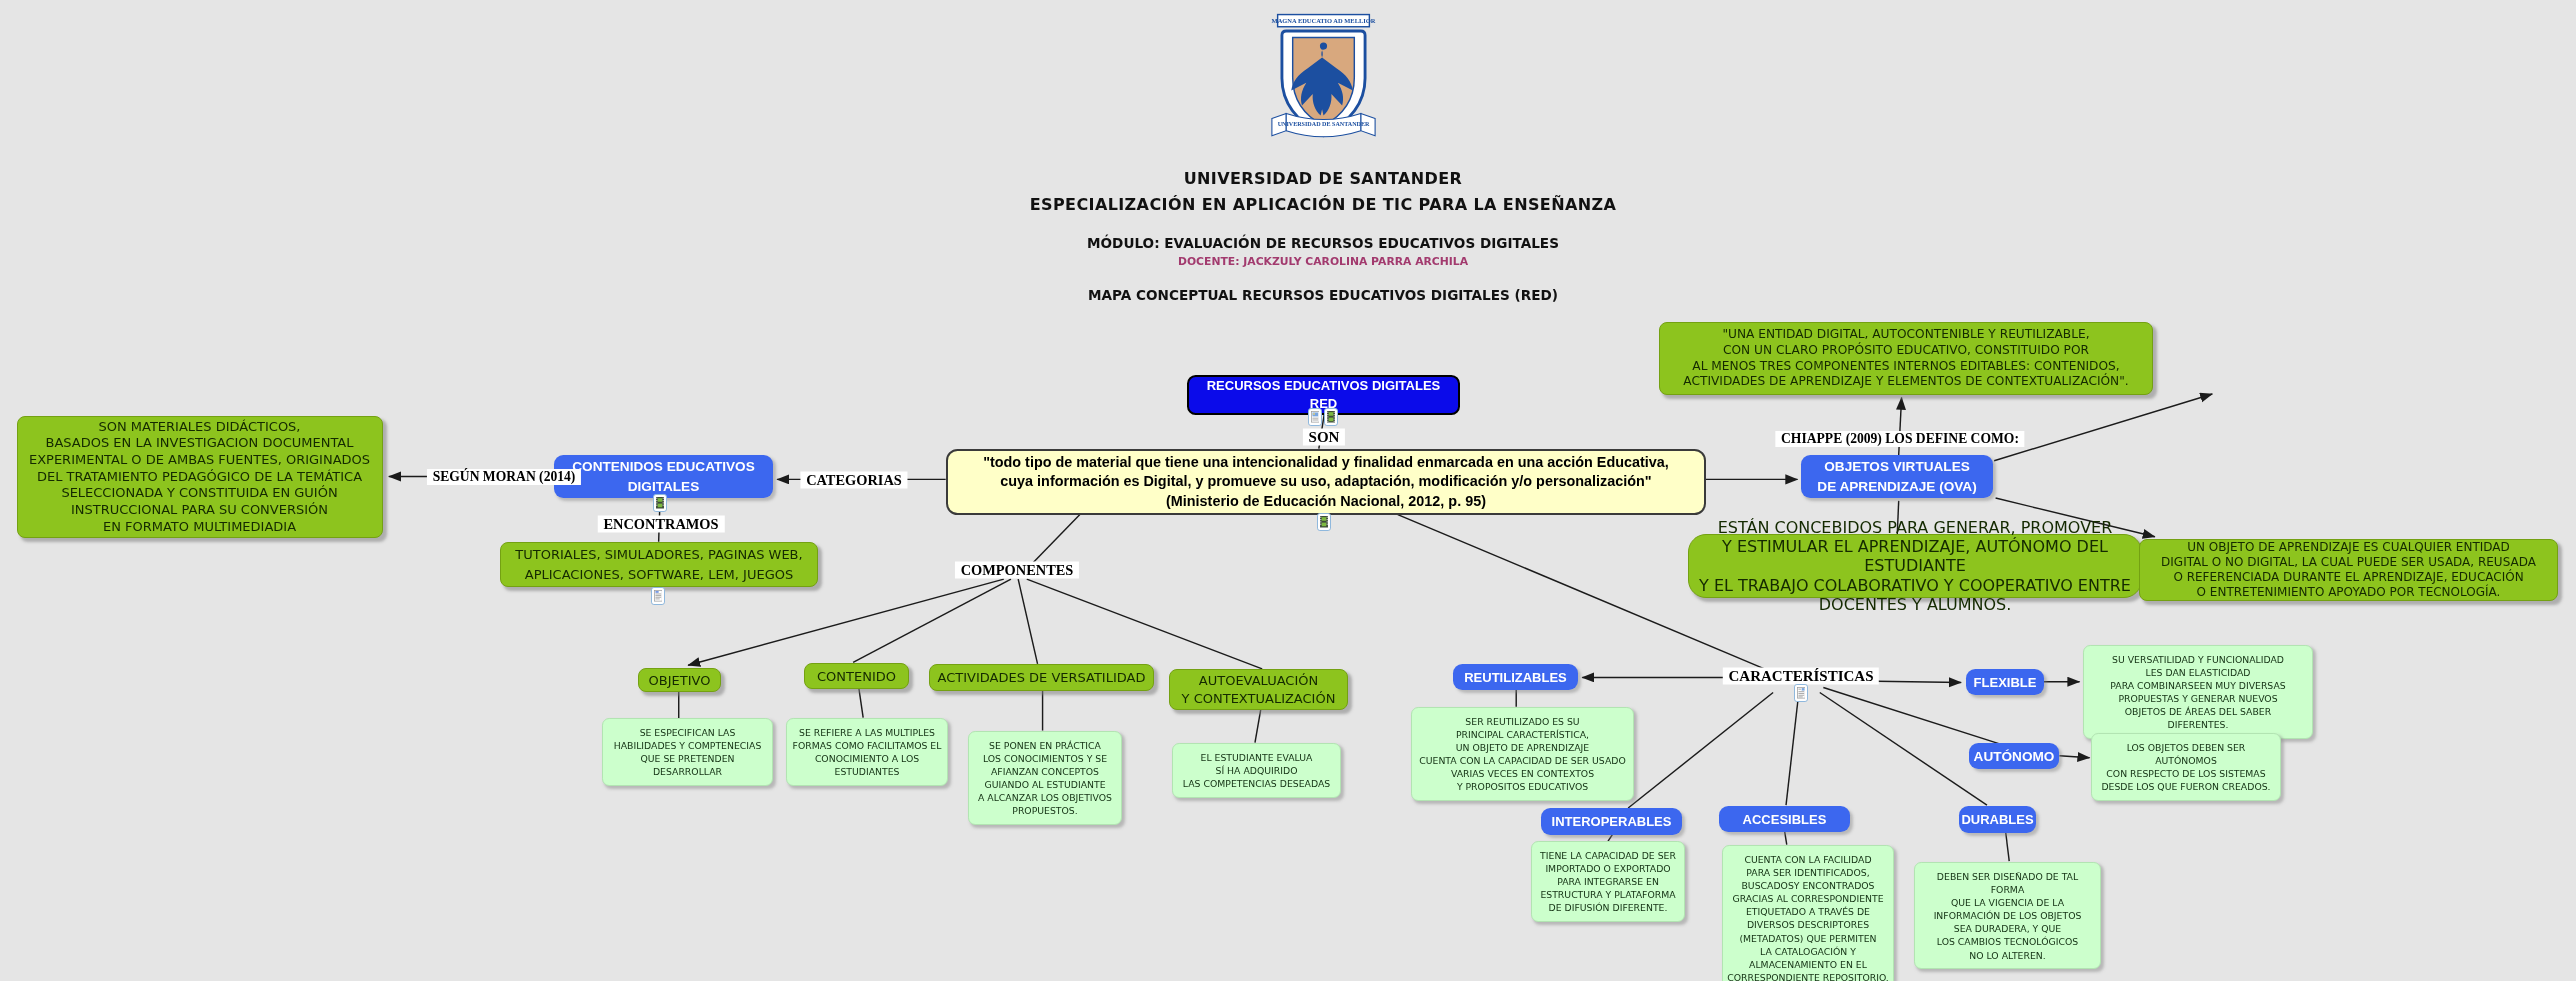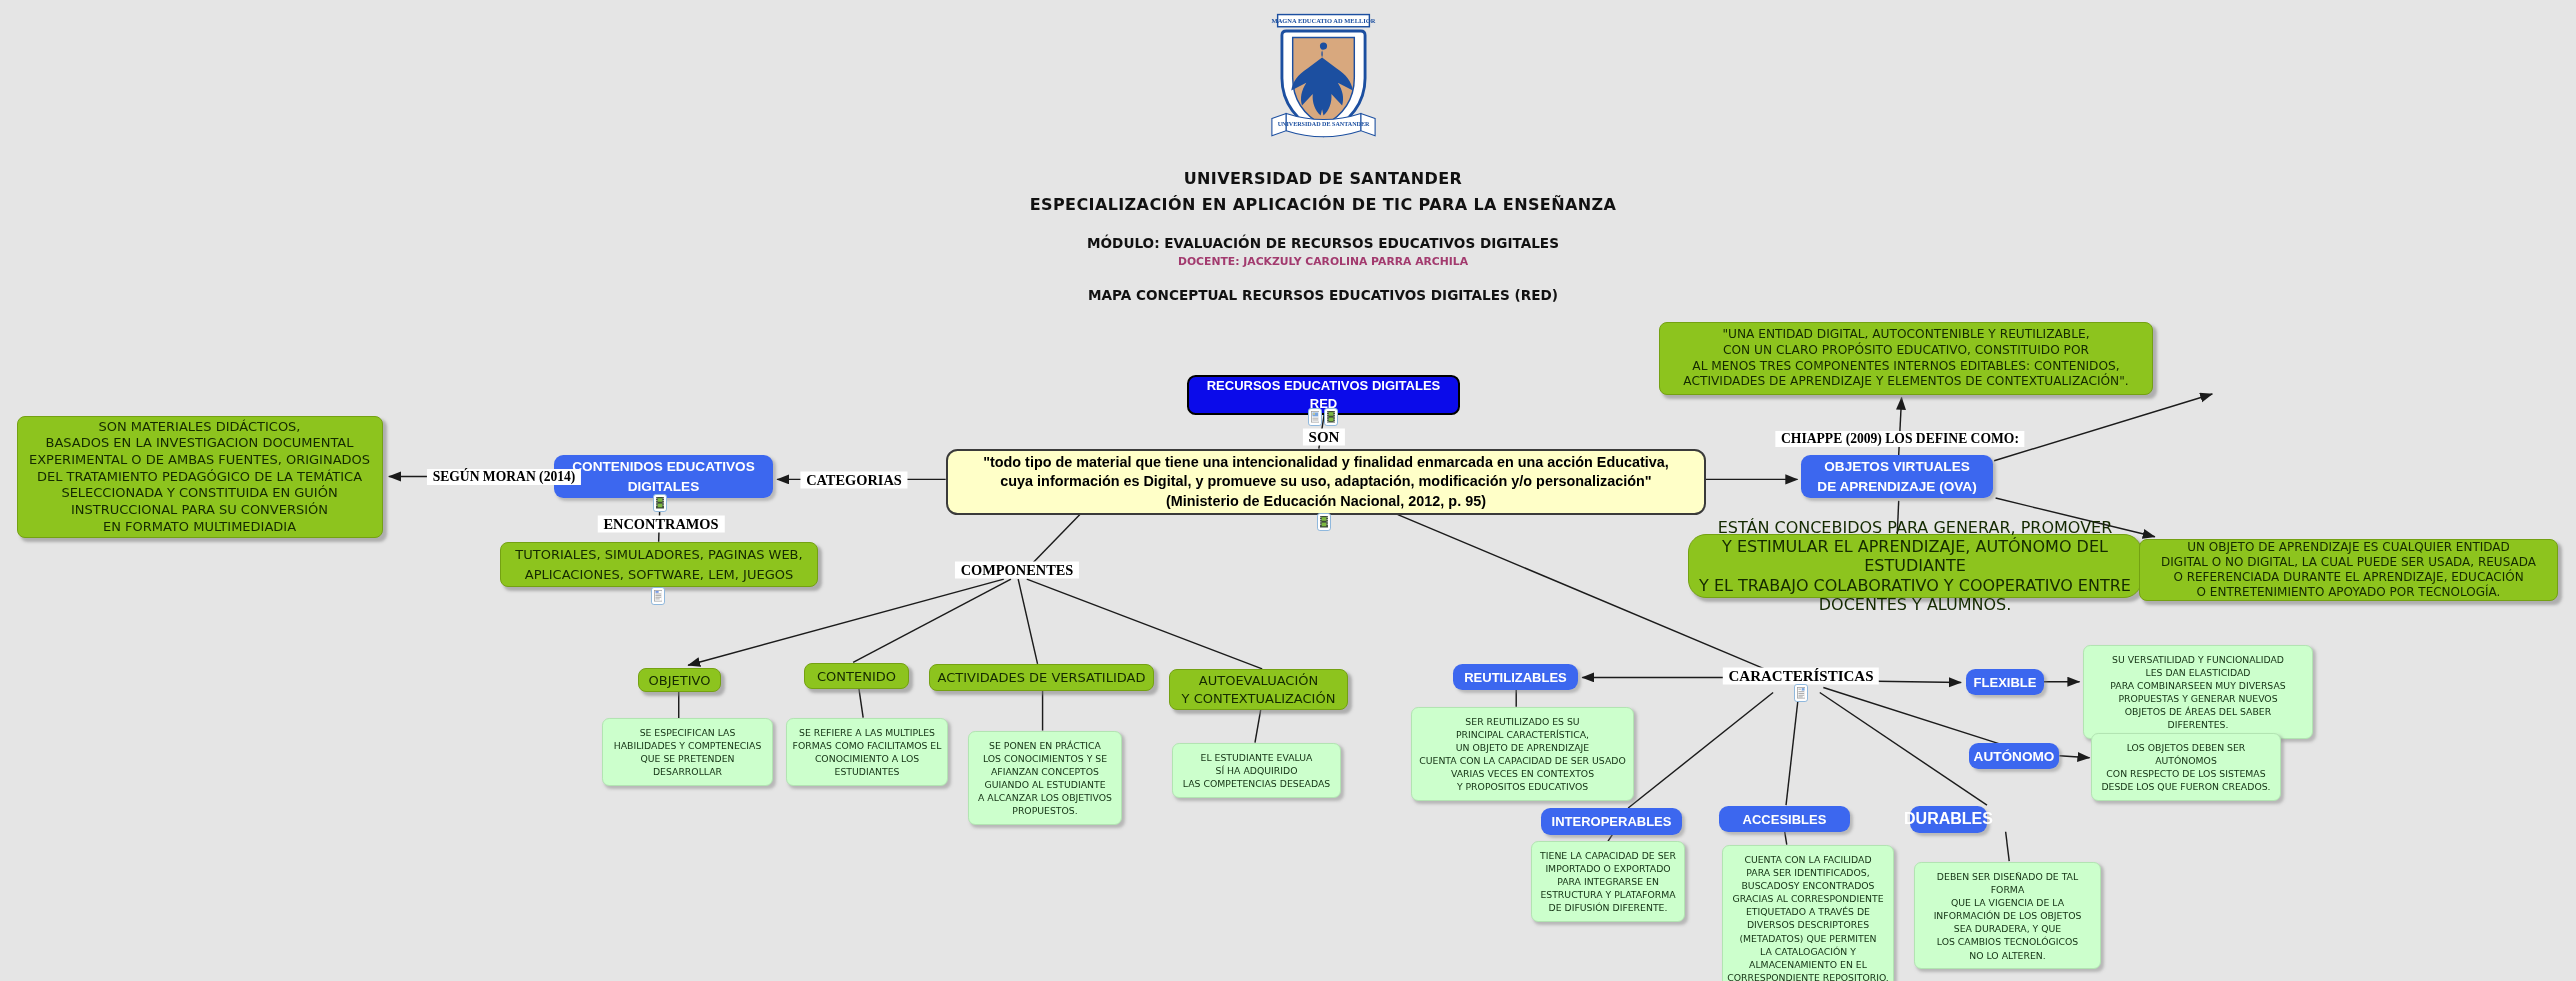--- a/index.html
+++ b/index.html
@@ -62,21 +62,21 @@
   #node-reutilizables{left:1453px;top:664px;width:125px;height:26px;font-size:13px;}
   #desc-reutilizables{left:1411px;top:707px;width:223px;}
   #node-flexible{left:1966px;top:669px;width:78px;height:26px;font-size:13px;}
   #desc-flexible{left:2083px;top:645px;width:230px;}
   #node-autonomo{left:1969px;top:743px;width:90px;height:26px;font-size:13.6px;}
   #desc-autonomo{left:2091px;top:733px;width:190px;}
   #node-interoperables{left:1541px;top:808px;width:141px;height:26.6px;font-size:13px;}
   #desc-interoperables{left:1531px;top:841px;width:154px;}
   #node-accesibles{left:1719px;top:806px;width:131px;height:26px;font-size:13px;}
   #desc-accesibles{left:1722px;top:845px;width:172px;padding:6.5px 3.6px;}
-  #node-durables{left:1910px;top:806px;width:77px;height:26.6px;font-size:16px;}
+  #node-durables{left:1959px;top:806px;width:77px;height:26.6px;font-size:13px;}
   #desc-durables{left:1914px;top:862px;width:187px;}
 
   
   #label-son{left:1324px;top:437px;font-size:15px;}
   #label-categorias{left:854px;top:480px;}
   #label-segun-moran{left:504px;top:477px;font-size:13.6px;}
   #label-encontramos{left:661px;top:524px;}
   #label-componentes{left:1017px;top:570px;}
   #label-chiappe{left:1900px;top:439px;font-size:13.6px;}
   #label-caracteristicas{left:1801px;top:676px;font-size:15px;}

